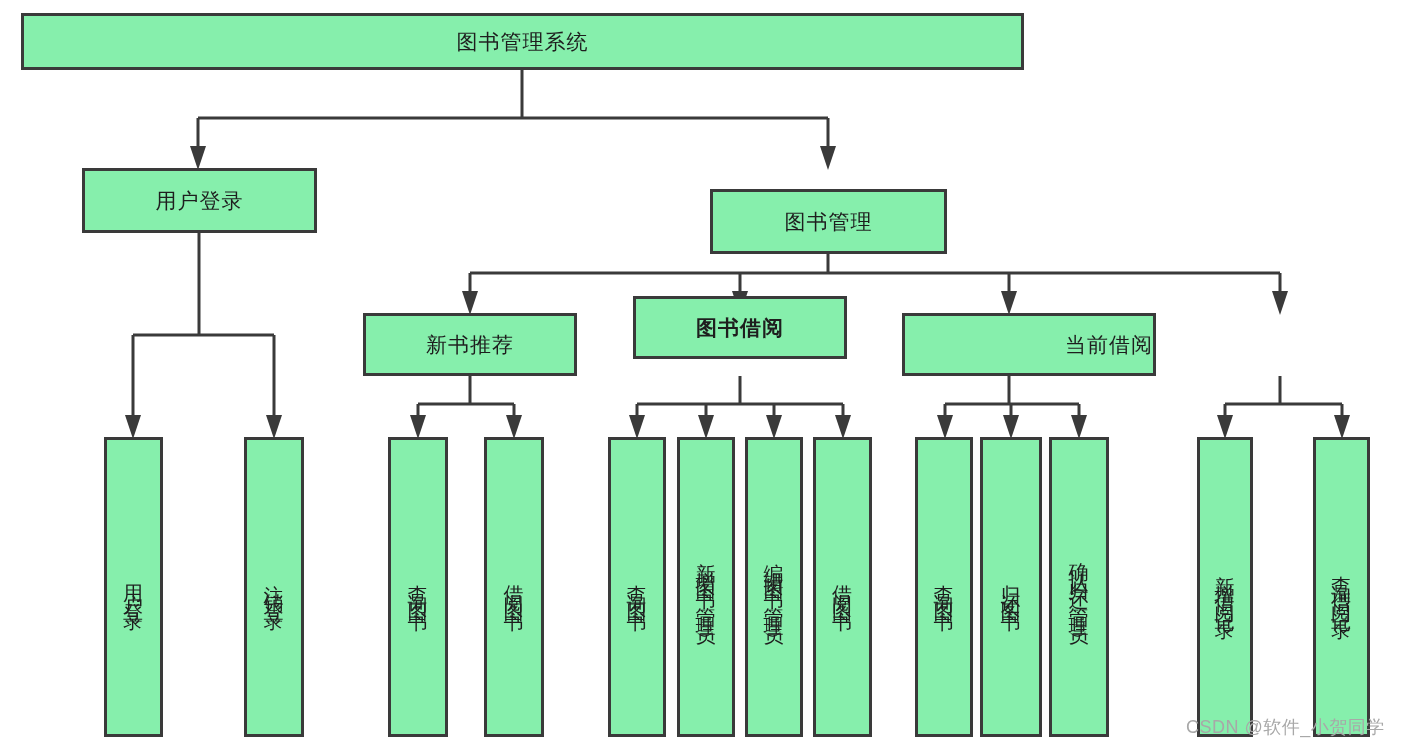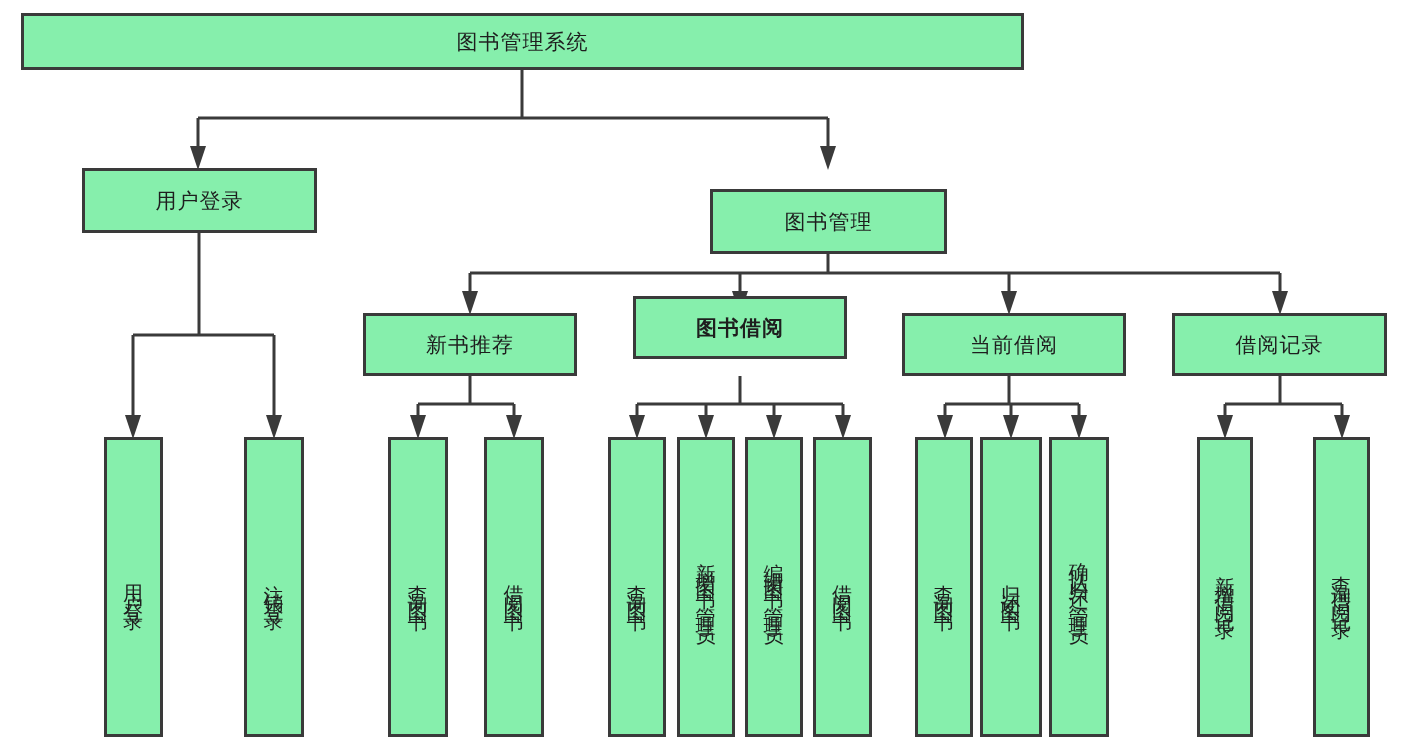--- a/index.html
+++ b/index.html
@@ -27,21 +27,21 @@
     line-height:1;
     letter-spacing:9px;
     white-space:nowrap;
   }
   
   .p-root{left:21px;top:13px;width:1003px;height:57px;}
   .p-l2a{left:82px;top:168px;width:235px;height:65px;}
   .p-l2b{left:710px;top:168px;width:237px;height:65px;margin-top:21px;}
   .p-l3a{left:363px;top:313px;width:214px;height:63px;}
   .p-l3b{left:633px;top:296px;width:214px;height:63px;font-weight:bold;}
-  .p-l3c{left:902px;top:313px;width:224px;height:63px;}
+  .p-l3c{left:902px;top:313px;width:254px;height:63px;justify-content:flex-end;}
   .p-l3d{left:1172px;top:313px;width:215px;height:63px;}
   .leaf{top:437px;height:300px;}
   .p-ua{left:104px;width:59px;}
   .p-ub{left:244px;width:60px;}
   .p-na{left:388px;width:60px;}
   .p-nb{left:484px;width:60px;}
   .p-ba{left:608px;width:58px;}
   .p-bb{left:677px;width:58px;}
   .p-bc{left:745px;width:58px;}
   .p-bd{left:813px;width:59px;}
@@ -115,23 +115,20 @@
 
   <div class="box p-l3a">
     <span class="hlbl">新书推荐</span>
   </div>
   <div class="box p-l3b">
     <span class="hlbl">图书借阅</span>
   </div>
   <div class="box p-l3c">
     <span class="hlbl">当前借阅</span>
   </div>
-  <div class="box p-l3d">
-    <span class="hlbl">借阅记录</span>
-  </div>
 
   <div class="box leaf p-ua">
     <span class="vlbl">用户登录</span>
   </div>
   <div class="box leaf p-ub">
     <span class="vlbl">注销登录</span>
   </div>
 
   <div class="box leaf p-na">
     <span class="vlbl">查询图书</span>
@@ -163,13 +160,14 @@
     <span class="vlbl">确认归还（管理员）</span>
   </div>
 
   <div class="box leaf p-ra">
     <span class="vlbl">新增借阅记录</span>
   </div>
   <div class="box leaf p-rb">
     <span class="vlbl">查询借阅记录</span>
   </div>
 
+  <div id="watermark">CSDN @软件_小贺同学</div>
 </div>
 
 </body></html>

